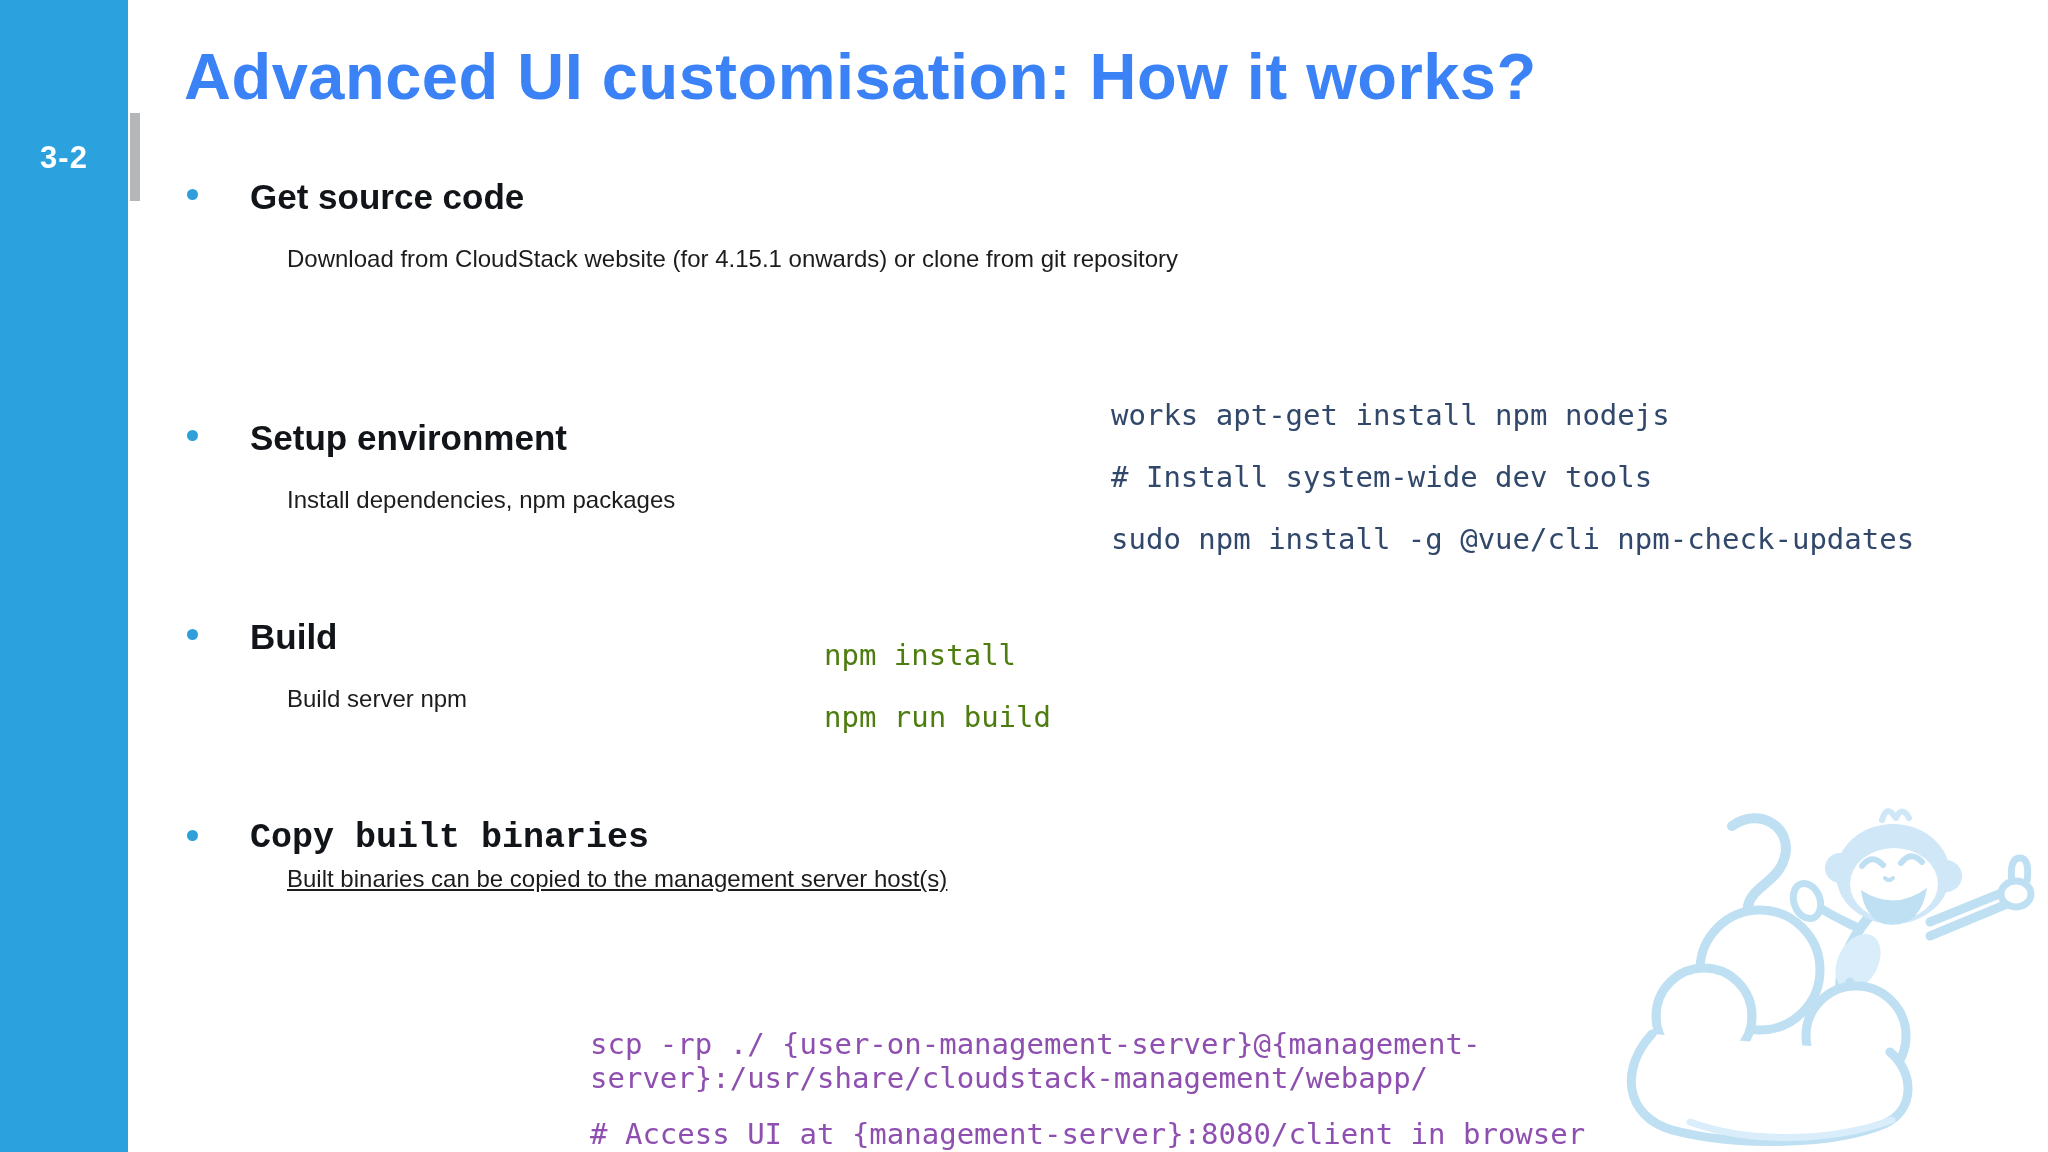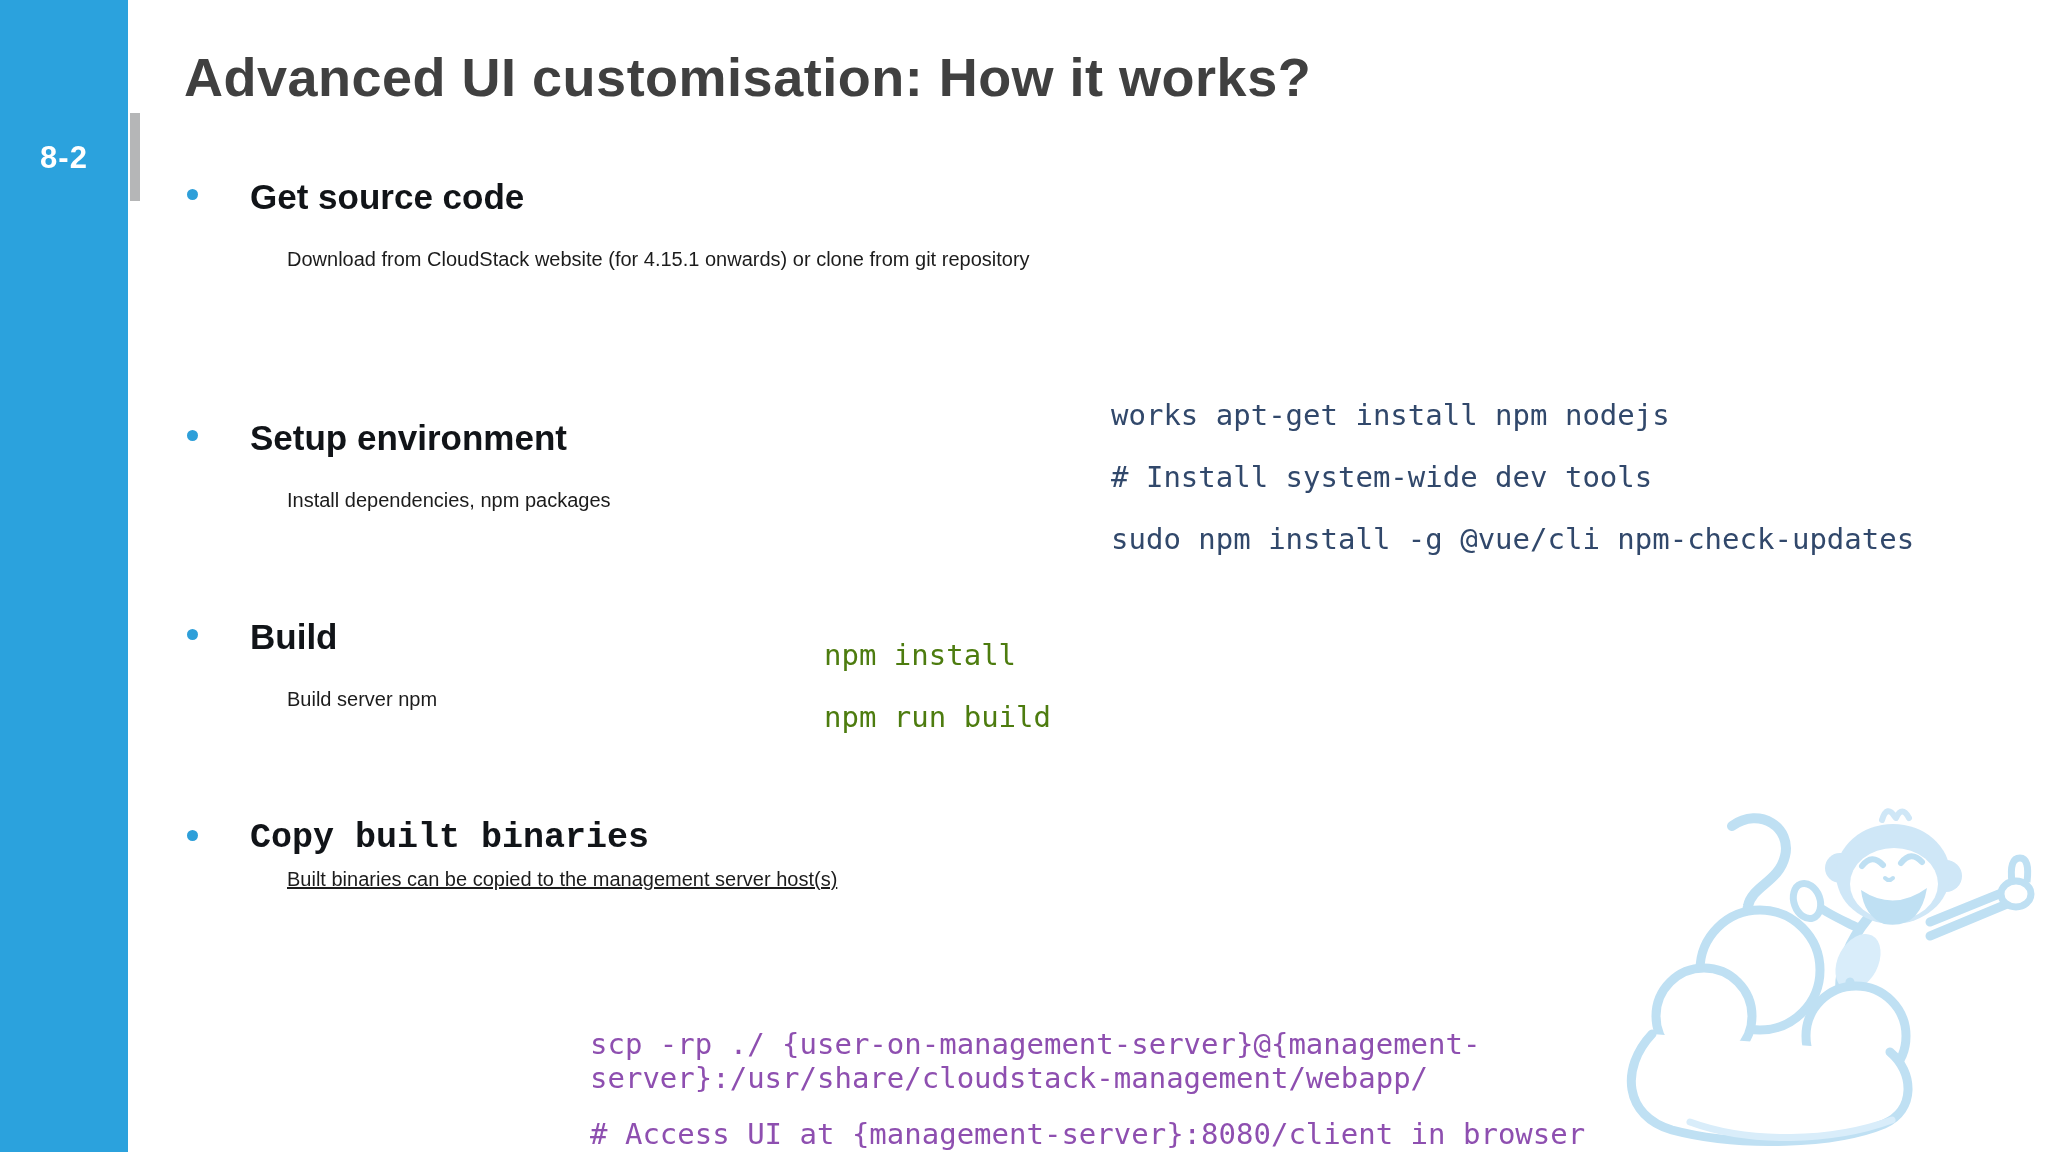--- a/index.html
+++ b/index.html
@@ -26,38 +26,38 @@
   }
   .gray-tab {
     position: absolute; left: 130px; top: 113px;
     width: 10px; height: 88px;
     background: #B5B6B7;
   }
 
   .title {
     position: absolute; left: 184px; top: 44px;
     margin: 0;
-    font-size: 54px; font-weight: bold; color: #404040;
+    font-size: 65px; font-weight: bold; color: #3b82f6;
     letter-spacing: 0.5px;
     line-height: 66px;
   }
 
   .dot {
     position: absolute; left: 187px;
     width: 11px; height: 11px; border-radius: 50%;
     background: #2E9FD9;
   }
   .bullet-heading {
     position: absolute; left: 250px;
     font-size: 35px; font-weight: bold; color: #111418;
     line-height: 44px;
   }
   .bullet-body {
     position: absolute; left: 287px; width: 1130px;
-    font-size: 20px; color: #1C1C1C;
+    font-size: 24px; color: #1C1C1C;
     line-height: 42px;
   }
   .dot.d1 { top: 189px; }  .h1x { top: 175px; }  .b1x { top: 238px; }
   .dot.d2 { top: 430px; }  .h2x { top: 416px; }  .b2x { top: 479px; }
   .dot.d3 { top: 629px; }  .h3x { top: 615px; }  .b3x { top: 678px; }
   .dot.d4 { top: 830px; }  .h4x { top: 816px; font-family: Liberation Mono, monospace; }  .b4x { top: 858px; text-decoration: underline; }
 
   .code {
     position: absolute;
     font-family: "DejaVu Sans Mono", monospace;
@@ -83,21 +83,21 @@
     position: absolute; left: 1600px; top: 790px;
     width: 448px; height: 362px;
   }
 </style>
 </head>
 <body>
 
 <div class="slide">
 
   <div class="sidebar"></div>
-  <div class="slide-number">8-2</div>
+  <div class="slide-number">3-2</div>
   <div class="gray-tab"></div>
 
   <h1 class="title">Advanced UI customisation: How it works?</h1>
 
   <span class="dot d1"></span>
   <div class="bullet-heading h1x">Get source code</div>
   <div class="bullet-body b1x">Download from CloudStack website (for 4.15.1 onwards) or clone from git repository</div>
 
   <span class="dot d2"></span>
   <div class="bullet-heading h2x">Setup environment</div>

